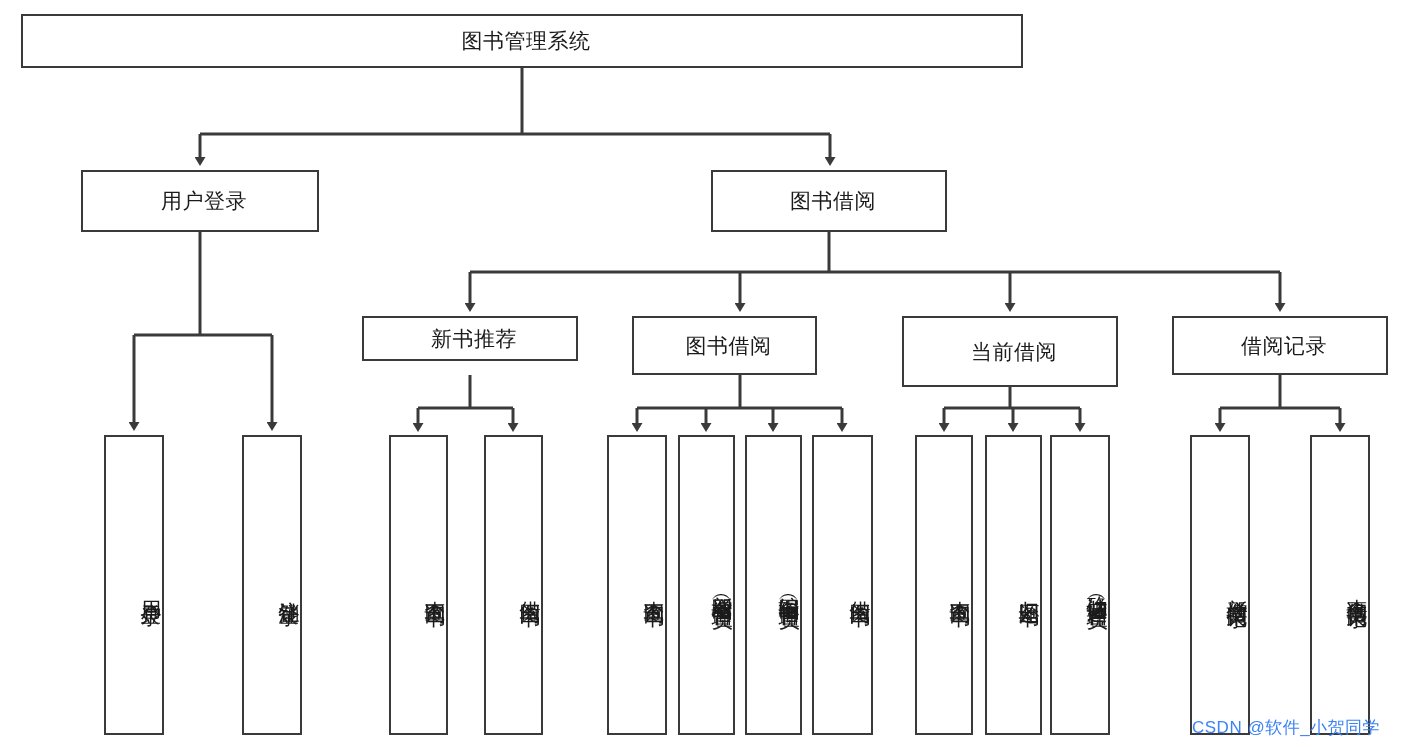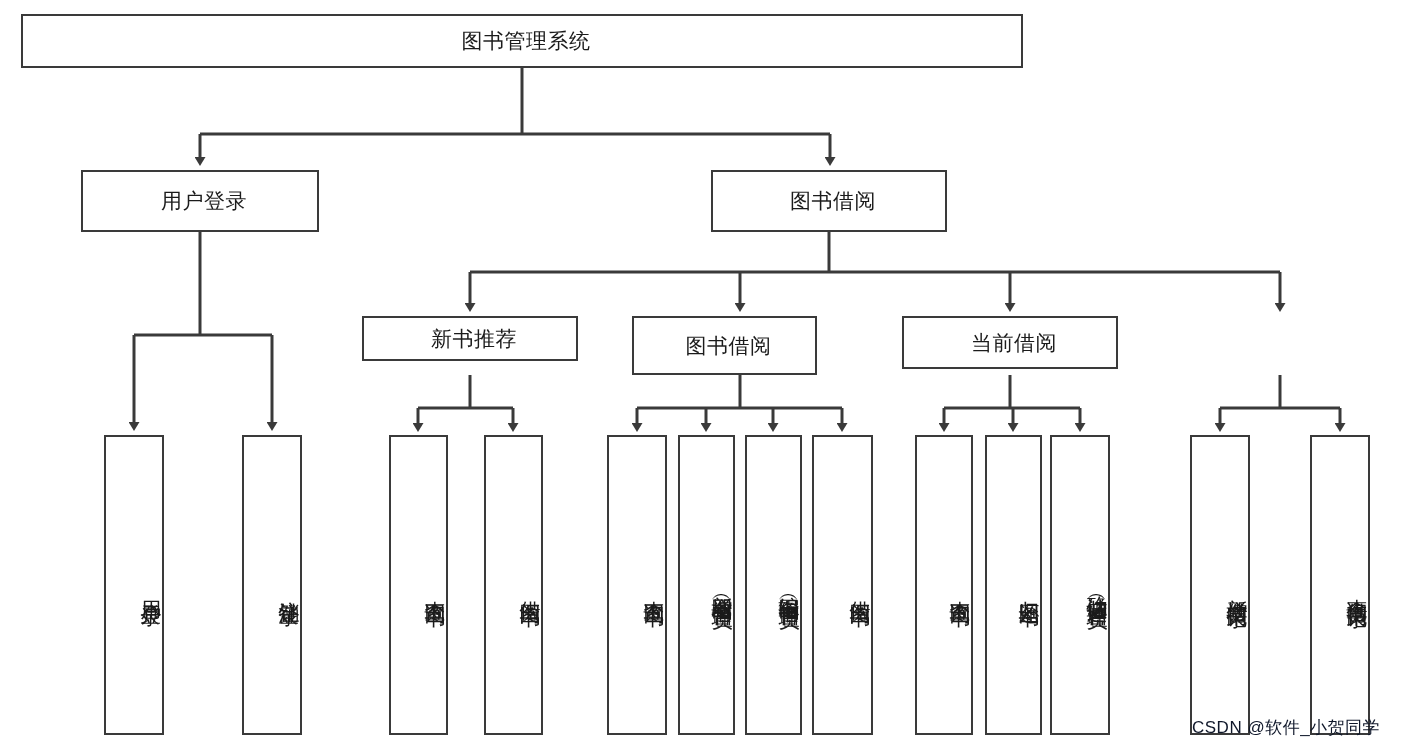--- a/index.html
+++ b/index.html
@@ -50,21 +50,21 @@
     padding-top: 6px;
     align-items: flex-start;
     justify-content: center;
   }
   .node .lbl {
     display: block;
   }
   .watermark {
     position: absolute;
     font-size: 17px;
-    color: #0f172a;
+    color: #3b82f6;
     white-space: nowrap;
     z-index: 3;
     letter-spacing: 0.5px;
   }
 </style>
 </head>
 <body>
 
 <div id="canvas">
 
@@ -128,22 +128,25 @@
   <div class="node horiz" id="l2-1" style="left: 711px; top: 170px; width: 236px; height: 62px;">
     <span class="lbl">图书借阅</span>
   </div>
 
   <div class="node horiz" id="l3-0" style="left: 362px; top: 316px; width: 216px; height: 45px;">
     <span class="lbl">新书推荐</span>
   </div>
   <div class="node horiz" id="l3-1" style="left: 632px; top: 316px; width: 185px; height: 59px;">
     <span class="lbl">图书借阅</span>
   </div>
-  <div class="node horiz" id="l3-2" style="left: 902px; top: 316px; width: 216px; height: 53px;">
+  <div class="node horiz" id="l3-2" style="left: 902px; top: 316px; width: 216px; height: 71px;">
     <span class="lbl">当前借阅</span>
+  </div>
+  <div class="node horiz" id="l3-3" style="left: 1172px; top: 316px; width: 216px; height: 59px;">
+    <span class="lbl">借阅记录</span>
   </div>
 
   <div class="node vert" id="lf-0" style="left: 104px; top: 435px; width: 60px; height: 300px;">
     <span class="lbl">用户登录</span>
   </div>
   <div class="node vert" id="lf-1" style="left: 242px; top: 435px; width: 60px; height: 300px;">
     <span class="lbl">注销登录</span>
   </div>
   <div class="node vert" id="lf-2" style="left: 389px; top: 435px; width: 59px; height: 300px;">
     <span class="lbl">查询图书</span>

